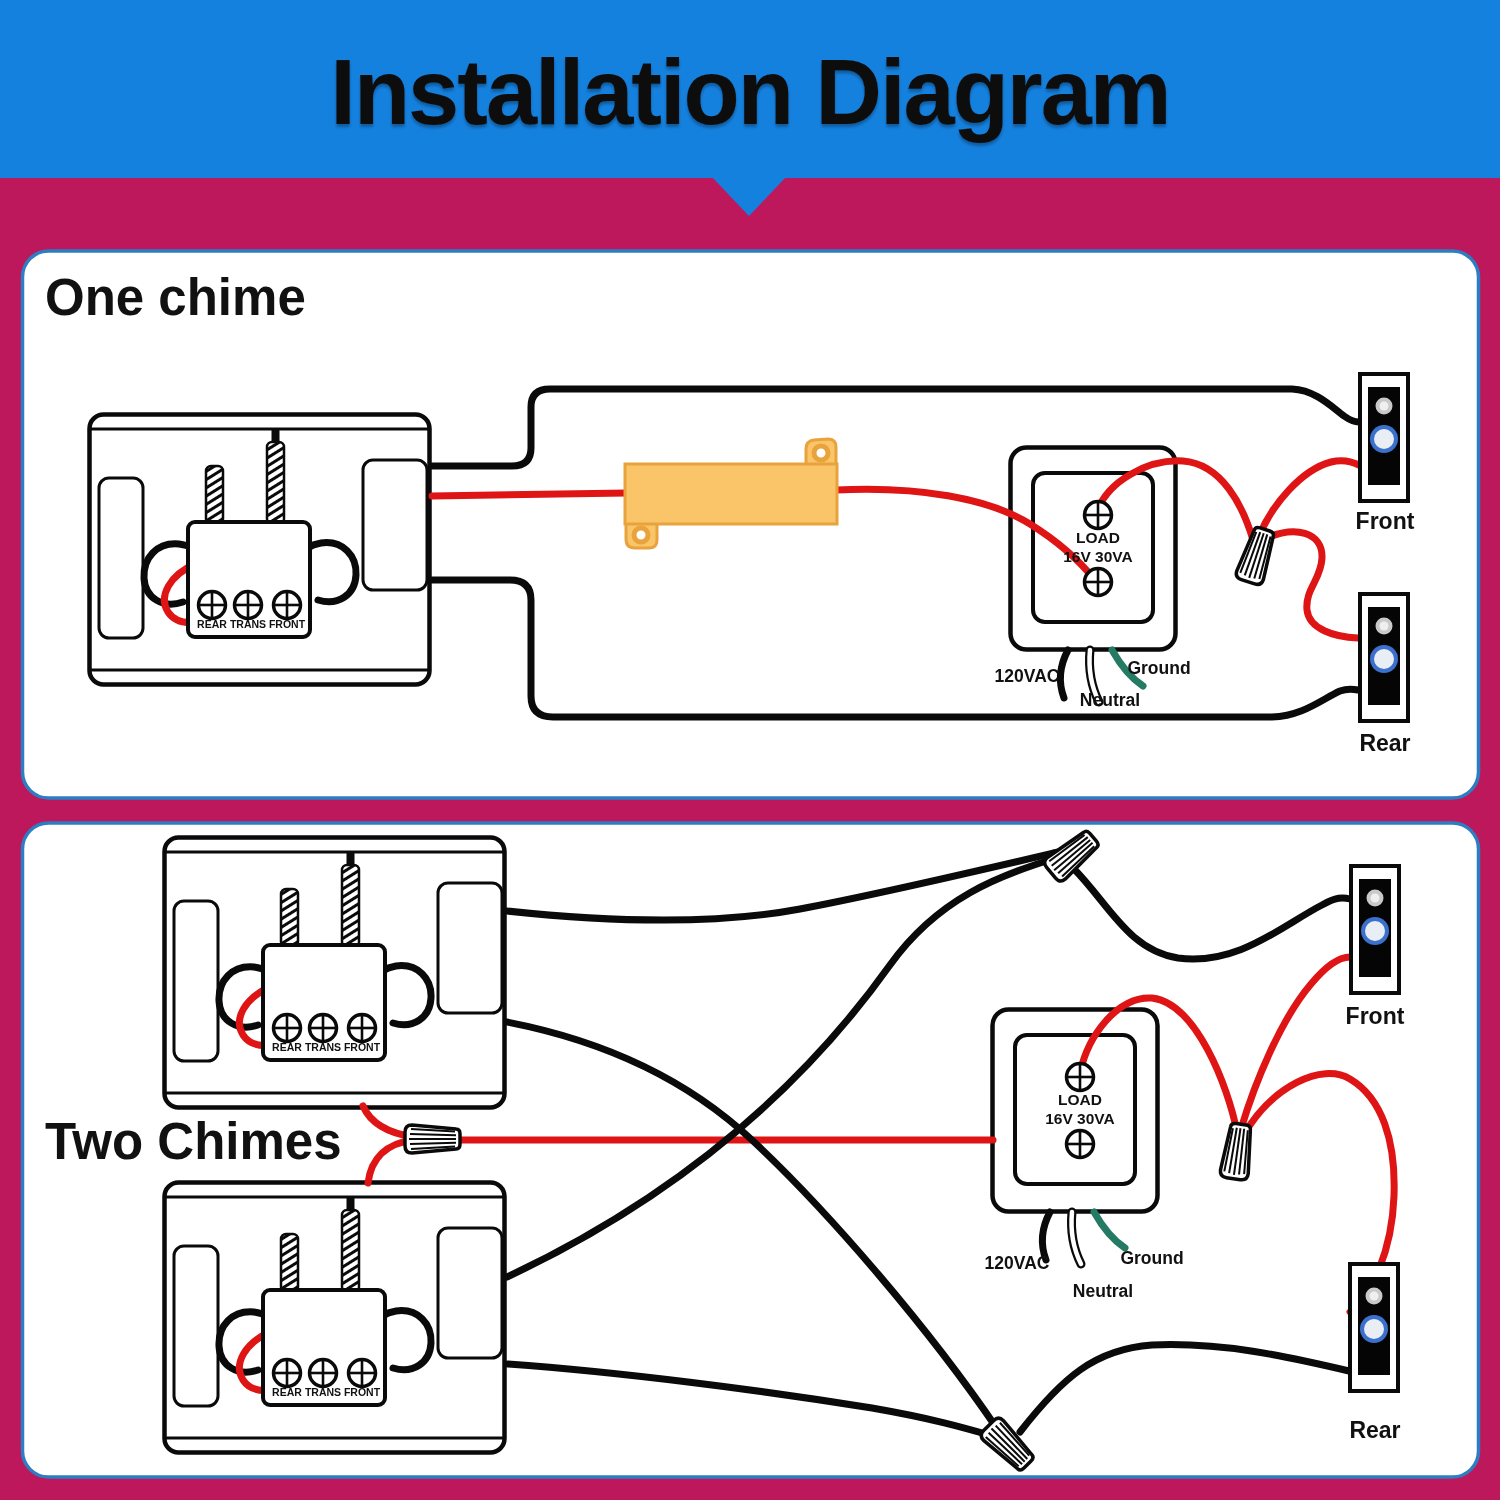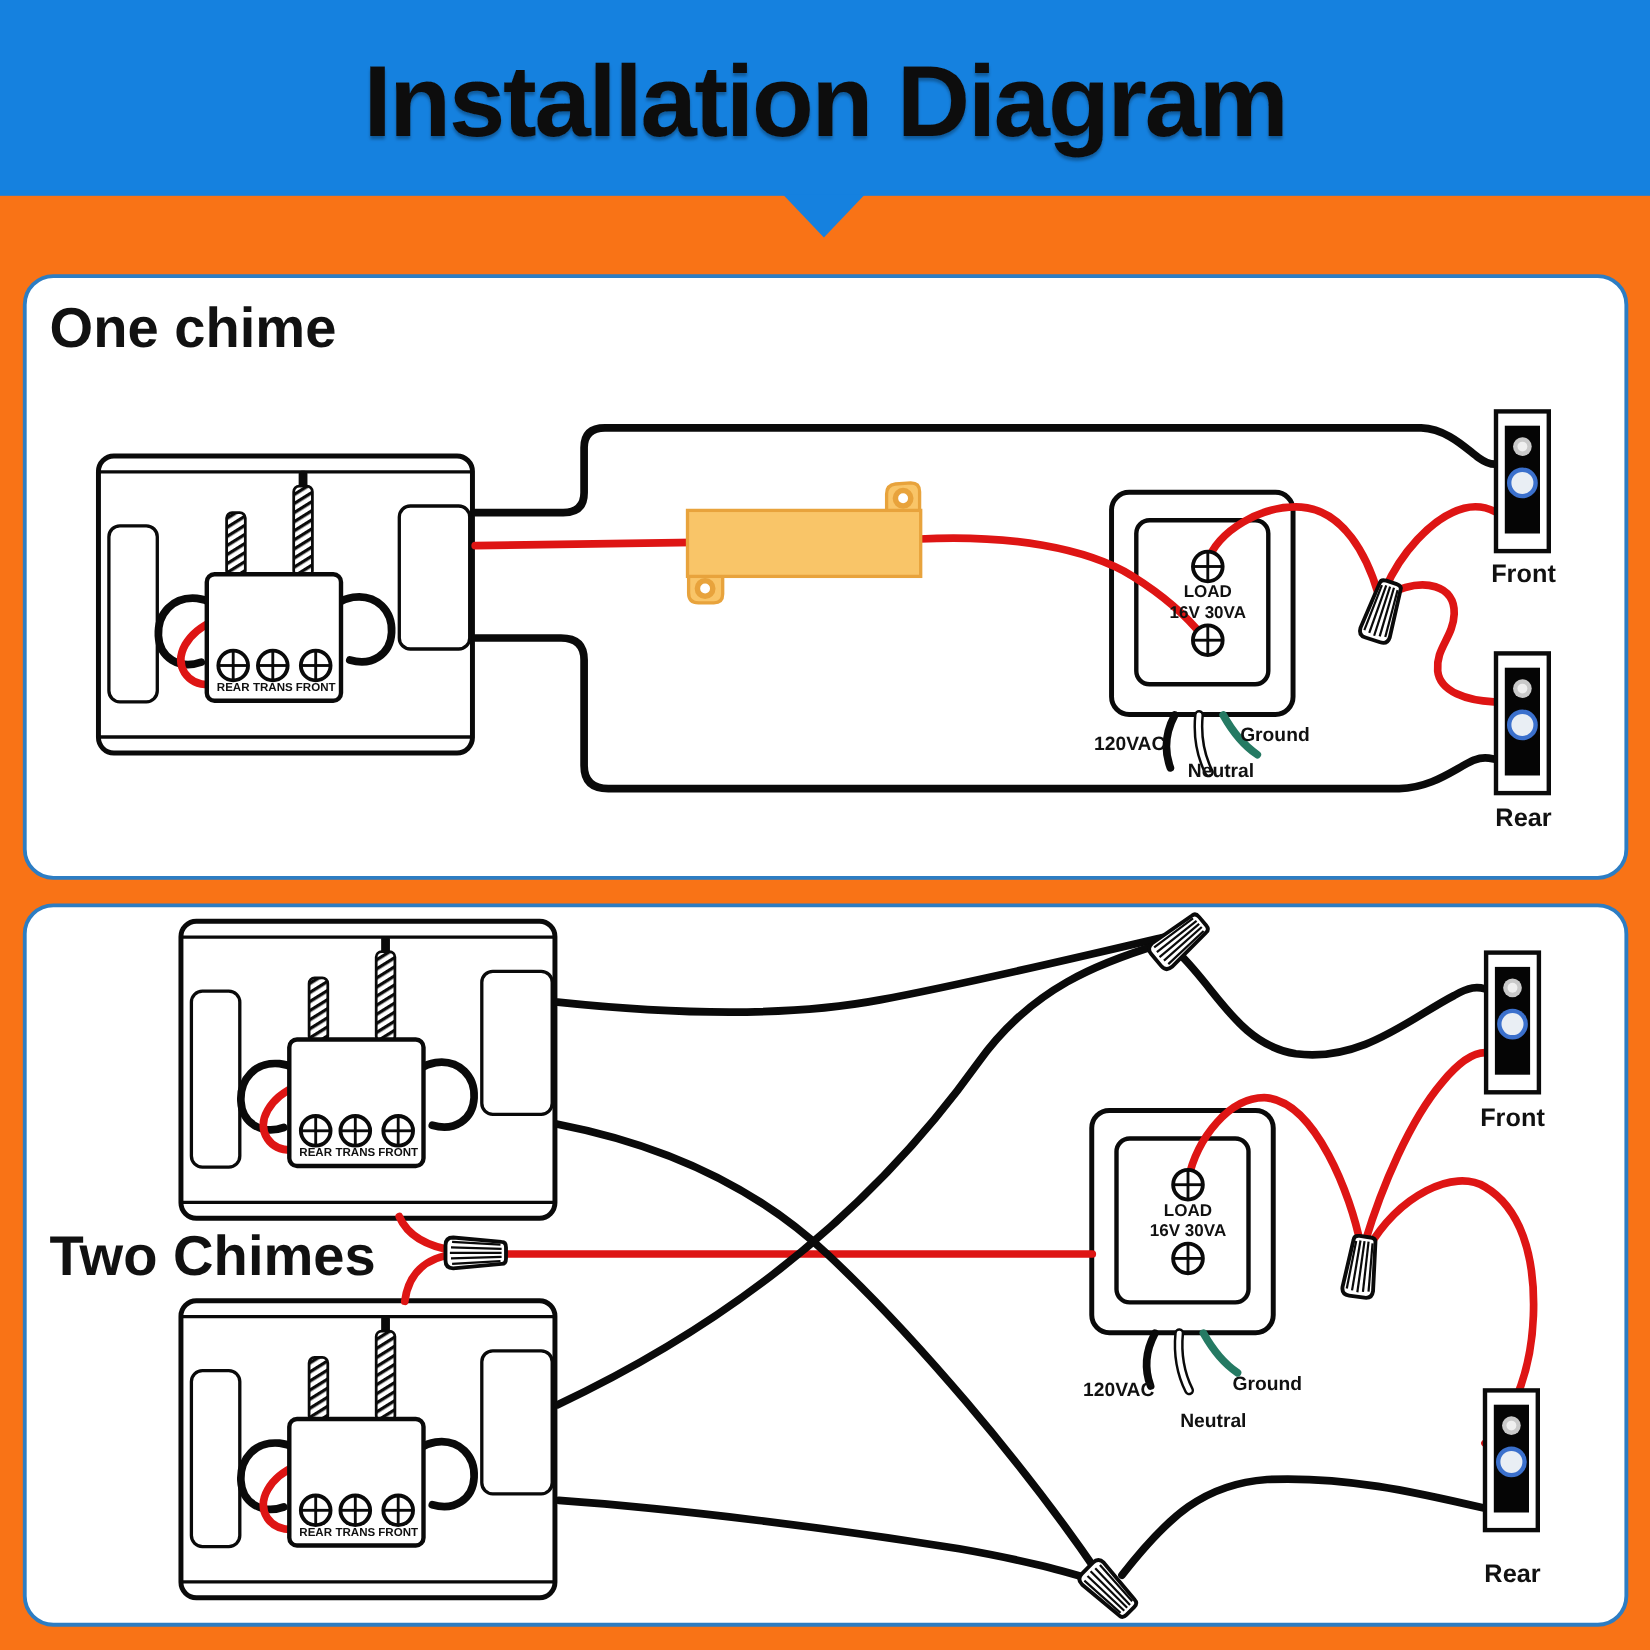--- a/index.html
+++ b/index.html
@@ -1,16 +1,16 @@
 <!DOCTYPE html>
 <html><head>
 <meta charset="utf-8">
 <style>
   html,body{margin:0;padding:0;background:#ffffff;}
-  .page{position:relative;width:1500px;height:1500px;background:#f97316;overflow:hidden;
+  .page{position:relative;width:1500px;height:1500px;background:#be185d;overflow:hidden;
         font-family:"Liberation Sans",sans-serif;}
   svg{position:absolute;top:0;left:0;}
   text{font-family:"Liberation Sans",sans-serif;font-weight:bold;fill:#111;}
   .wire{fill:none;stroke-linecap:round;stroke-linejoin:round;stroke-width:7;}
   .wk{stroke:#0a0a0a;}
   .wr{stroke:#de1514;}
 </style>
 </head>
 <body>
 

